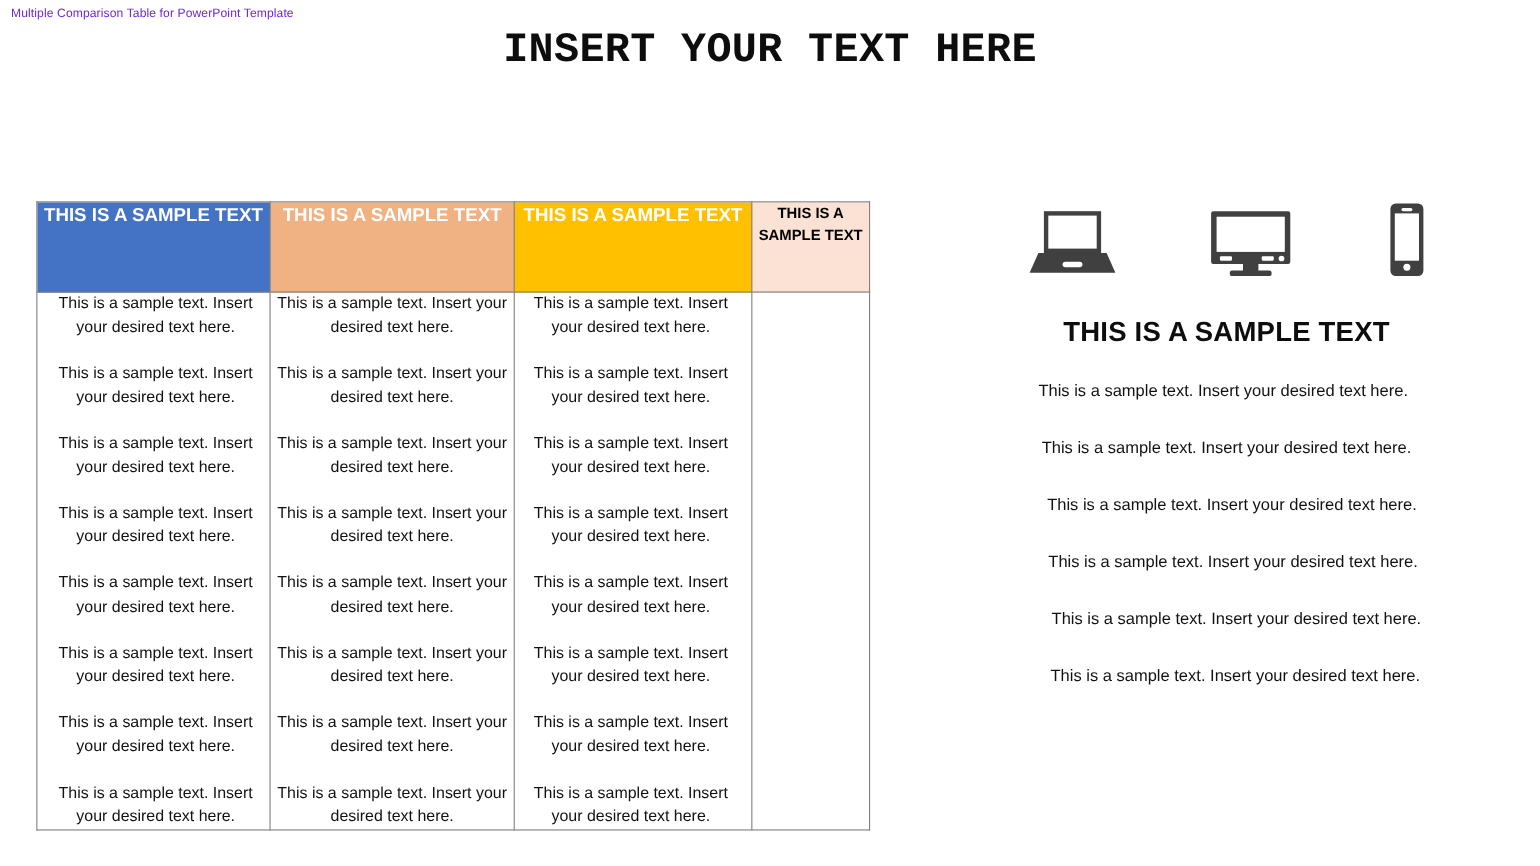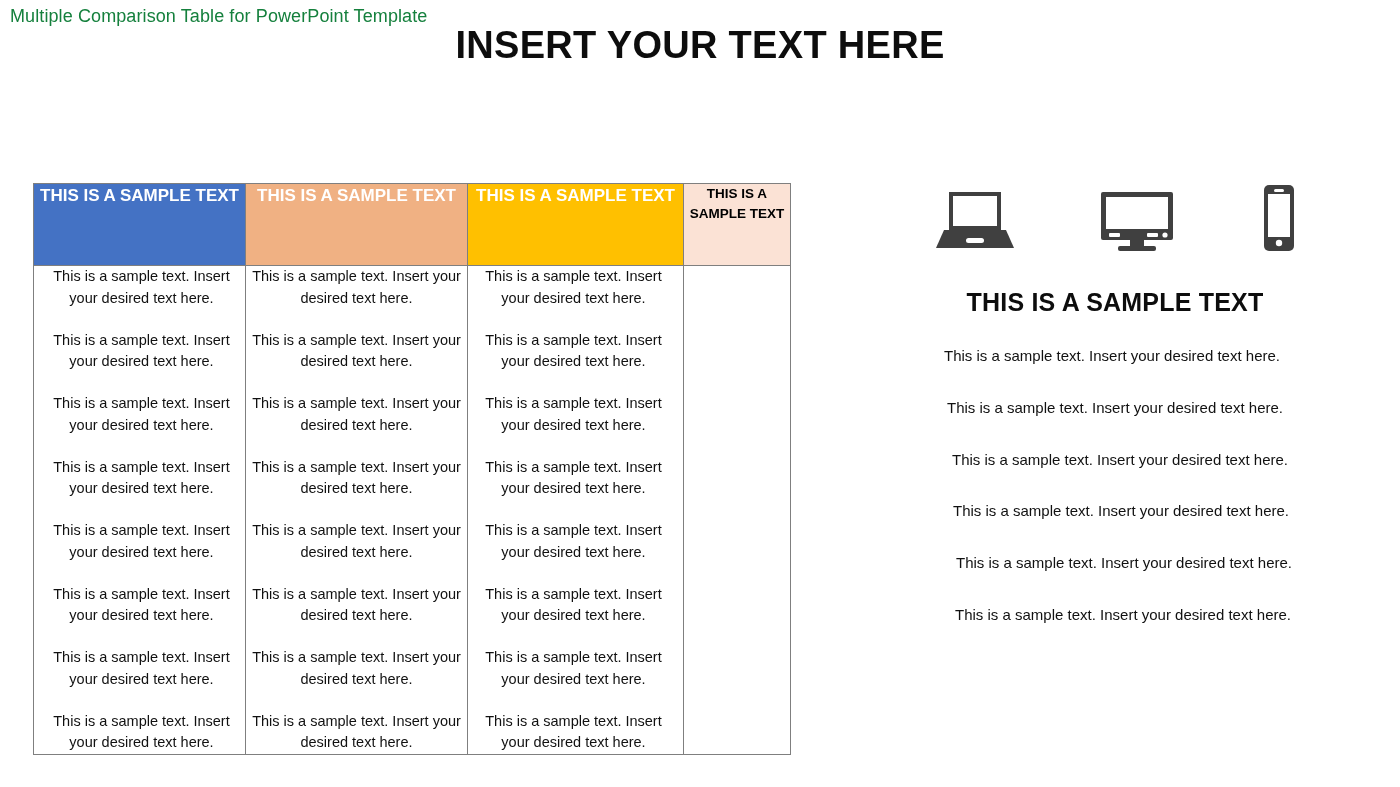--- a/index.html
+++ b/index.html
@@ -14,37 +14,38 @@
     font-family: "Liberation Sans", sans-serif;
     color: #000000;
     overflow: hidden;
   }
 
   
   #slide-breadcrumb {
     position: absolute;
     left: 10px;
     top: 6px;
-    font-size: 18px;
-    color: #15803d;
+    font-size: 11px;
+    color: #6d28d9;
     letter-spacing: 0.1px;
     white-space: nowrap;
   }
 
   #slide-title {
     position: absolute;
     left: 380px;
     top: 24px;
     width: 640px;
     text-align: center;
     font-size: 38px;
     font-weight: bold;
     letter-spacing: 0.3px;
     color: #0d0d0d;
     white-space: nowrap;
+    font-family: Liberation Mono, monospace;
   }
 
   
   #comparison-table {
     position: absolute;
     left: 33px;
     top: 183px;
     width: 757px;
     border-collapse: collapse;
     table-layout: fixed;

